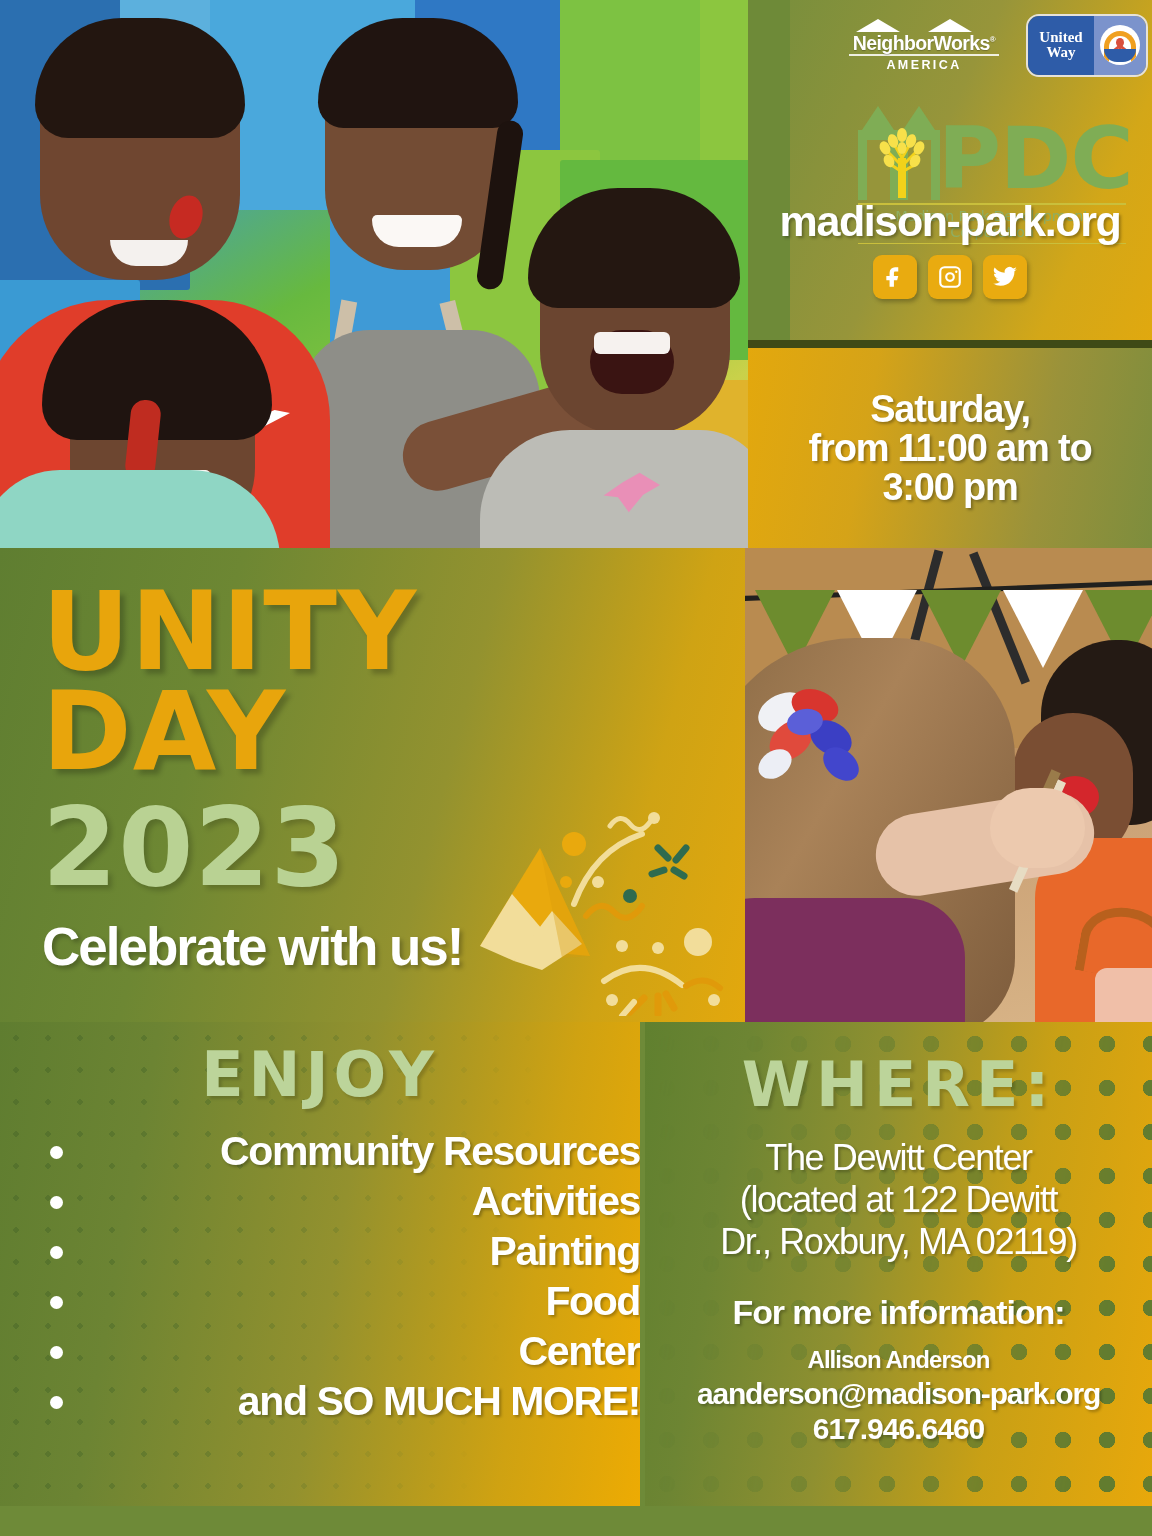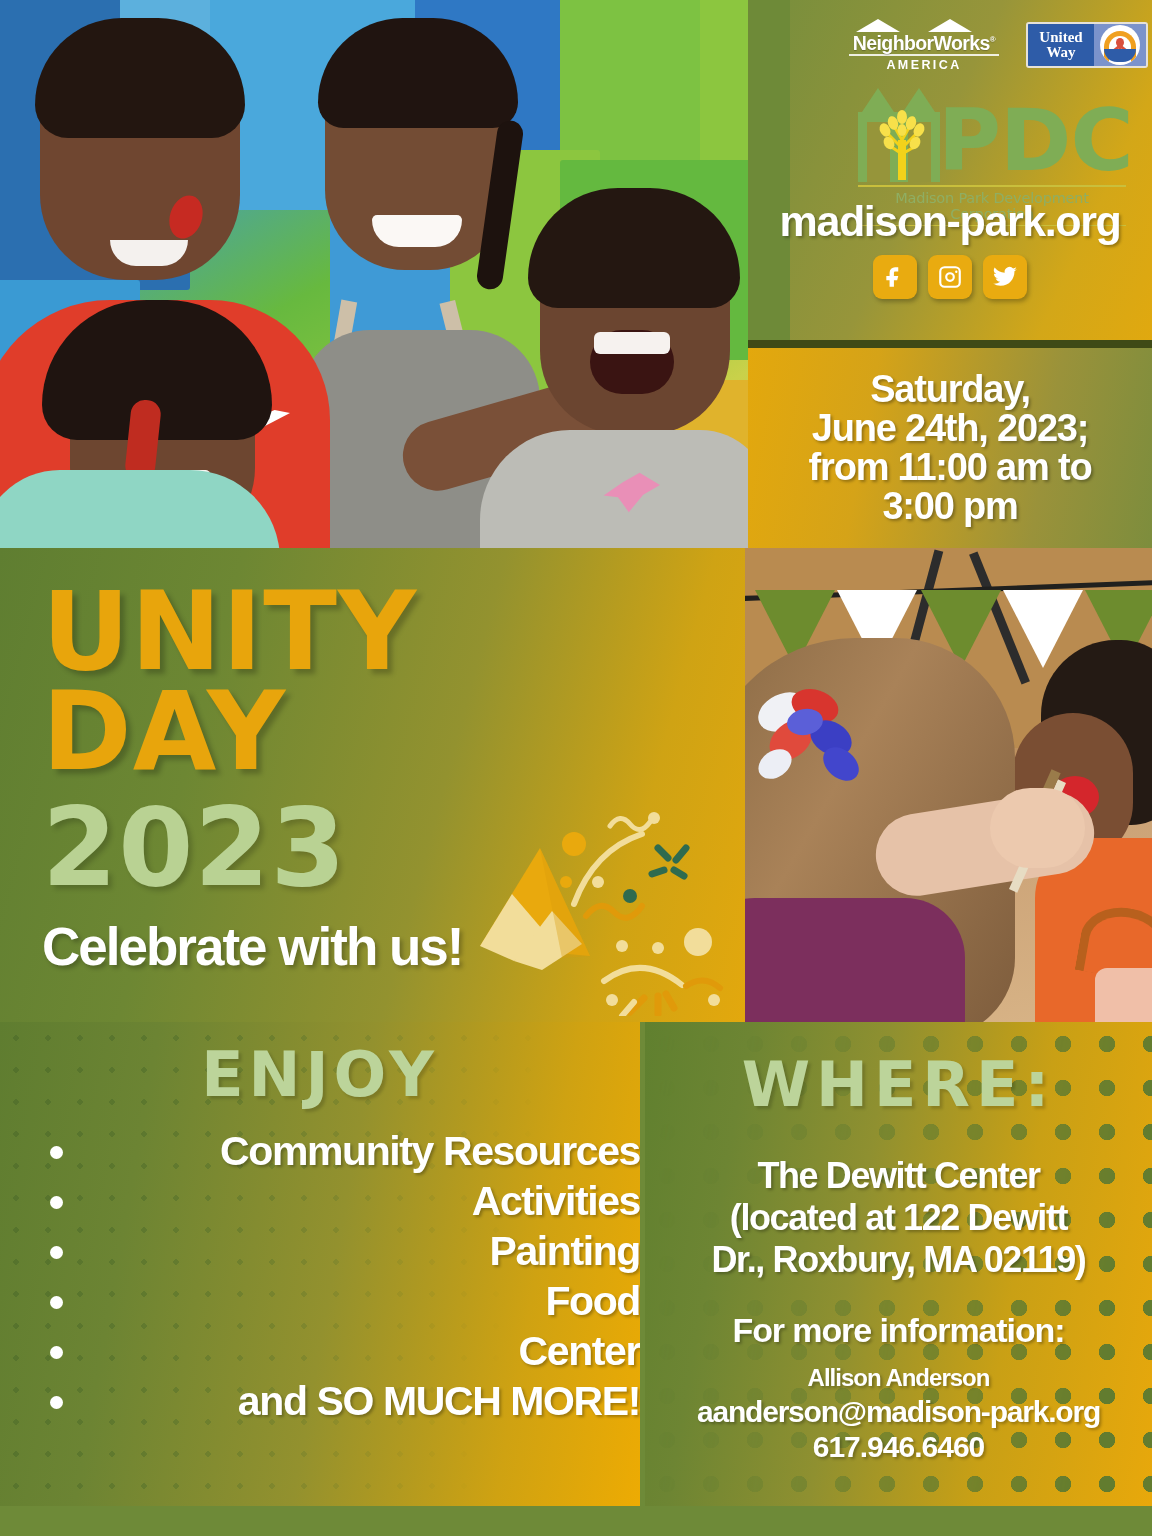--- a/index.html
+++ b/index.html
@@ -137,36 +137,36 @@
   .nw-roofs i{position:absolute;bottom:0;width:0;height:0;
     border-left:22px solid transparent;border-right:22px solid transparent;border-bottom:13px solid #fff;}
   .nw-roofs i:nth-child(1){left:20px;}
   .nw-roofs i:nth-child(2){left:92px;}
   .nw-word{font-size:19.5px;font-weight:bold;letter-spacing:-.6px;line-height:20px;margin-top:-2px;
     text-shadow:0 1px 1px rgba(0,0,0,.25);}
   .nw-word sup{font-size:8px;vertical-align:super;}
   .nw-rule{height:1.5px;background:rgba(255,255,255,.85);margin:2px auto 2px;width:150px;}
   .nw-sub{font-size:12.5px;font-weight:bold;letter-spacing:2.4px;}
 
-  .uw-logo{display:flex;width:122px;height:46px;border:2px solid #e6e2d8;border-radius:3px;overflow:hidden;}
+  .uw-logo{display:flex;width:122px;height:63px;border:2px solid #e6e2d8;border-radius:13px;overflow:hidden;}
   .uw-left{flex:0 0 66px;background:#2e5ca8;color:#fff;display:flex;flex-direction:column;
     justify-content:center;align-items:center;line-height:15px;}
   .uw-left span{font-size:15px;font-weight:bold;font-family:"Liberation Serif",serif;}
   .uw-right{flex:1;background:#7b93cc;position:relative;display:flex;align-items:center;justify-content:center;}
   .uw-mark{width:40px;height:40px;border-radius:50%;background:#fff;position:relative;overflow:hidden;}
   .uw-rain{position:absolute;left:4px;top:6px;width:32px;height:32px;border-radius:50% 50% 0 0;
     border:5px solid #f0a020;border-bottom:none;box-sizing:border-box;}
   .uw-person{position:absolute;left:16px;top:13px;width:8px;height:9px;border-radius:50%;background:#d94f3d;}
   .uw-body{position:absolute;left:13px;top:20px;width:14px;height:10px;background:#d94f3d;
     clip-path:polygon(40% 0,60% 0,100% 45%,82% 60%,60% 35%,60% 100%,40% 100%,40% 35%,18% 60%,0 45%);}
   .uw-hand{position:absolute;left:4px;bottom:3px;width:32px;height:13px;background:#2e5ca8;
     border-radius:0 0 18px 18px;}
 
   
-  .mpdc{margin-top:10px;width:268px;}
+  .mpdc{margin-top:28px;width:268px;}
   .mpdc-main{display:flex;align-items:flex-end;height:96px;position:relative;}
   .mpdc-m{position:relative;width:82px;height:94px;flex:0 0 82px;}
   .mpdc-m .peak{position:absolute;bottom:0;width:41px;height:94px;}
   .mpdc-m .peak::before{content:"";position:absolute;left:0;top:0;width:0;height:0;
     border-left:20.5px solid transparent;border-right:20.5px solid transparent;border-bottom:30px solid #7fad55;}
   .mpdc-m .peak::after{content:"";position:absolute;left:0;top:24px;width:41px;height:70px;
     background:#7fad55;
     -webkit-mask:linear-gradient(#000 0 0) ;
   }
   .mpdc-m .peak .hole{position:absolute;left:9px;top:34px;width:23px;height:60px;background:#96953a;z-index:2;}
@@ -304,22 +304,22 @@
     -webkit-mask-image:linear-gradient(100deg, rgba(0,0,0,0) 2%, rgba(0,0,0,.25) 26%, rgba(0,0,0,.7) 58%, rgba(0,0,0,1) 88%);
     mask-image:linear-gradient(100deg, rgba(0,0,0,0) 2%, rgba(0,0,0,.25) 26%, rgba(0,0,0,.7) 58%, rgba(0,0,0,1) 88%);
     opacity:.95;
   }
   .where-head{
     position:relative;text-align:center;margin-top:26px;
     font-size:62px;font-weight:bold;color:#bcd49a;letter-spacing:6px;
     font-family:"DejaVu Sans",sans-serif;text-shadow:3px 3px 3px rgba(0,0,0,.16);
   }
   .where-addr{
-    position:relative;text-align:center;margin-top:34px;padding:0 8px;
-    color:#fff;font-size:36px;line-height:42px;font-weight:bold;letter-spacing:-1.4px;
+    position:relative;text-align:center;margin-top:16px;padding:0 8px;
+    color:#fff;font-size:36px;line-height:42px;font-weight:normal;letter-spacing:-1.4px;
     text-shadow:2px 2px 3px rgba(0,0,0,.28);
   }
   .where-info{
     position:relative;text-align:center;margin-top:30px;
     color:#fff;font-size:34px;font-weight:bold;letter-spacing:-1.1px;
     text-shadow:2px 2px 3px rgba(0,0,0,.28);
   }
   .where-name{
     position:relative;text-align:center;margin-top:14px;
     color:#fff;font-size:24px;font-weight:bold;letter-spacing:-1px;
@@ -466,21 +466,20 @@
           </svg>
       </div>
     </div>
   </div>
 
   <div class="divider"></div>
 
   <div class="date-block">
     <div class="date-text">
       <div>Saturday,</div>
-      <div>June 24th, 2023;</div>
       <div>from 11:00 am  to</div>
       <div>3:00 pm</div>
     </div>
   </div>
 
   <div class="title-panel">
     <div class="t-unity">UNITY</div>
     <div class="t-day">DAY</div>
     <div class="t-2023">2023</div>
     <div class="t-celebrate">Celebrate with us!</div>

